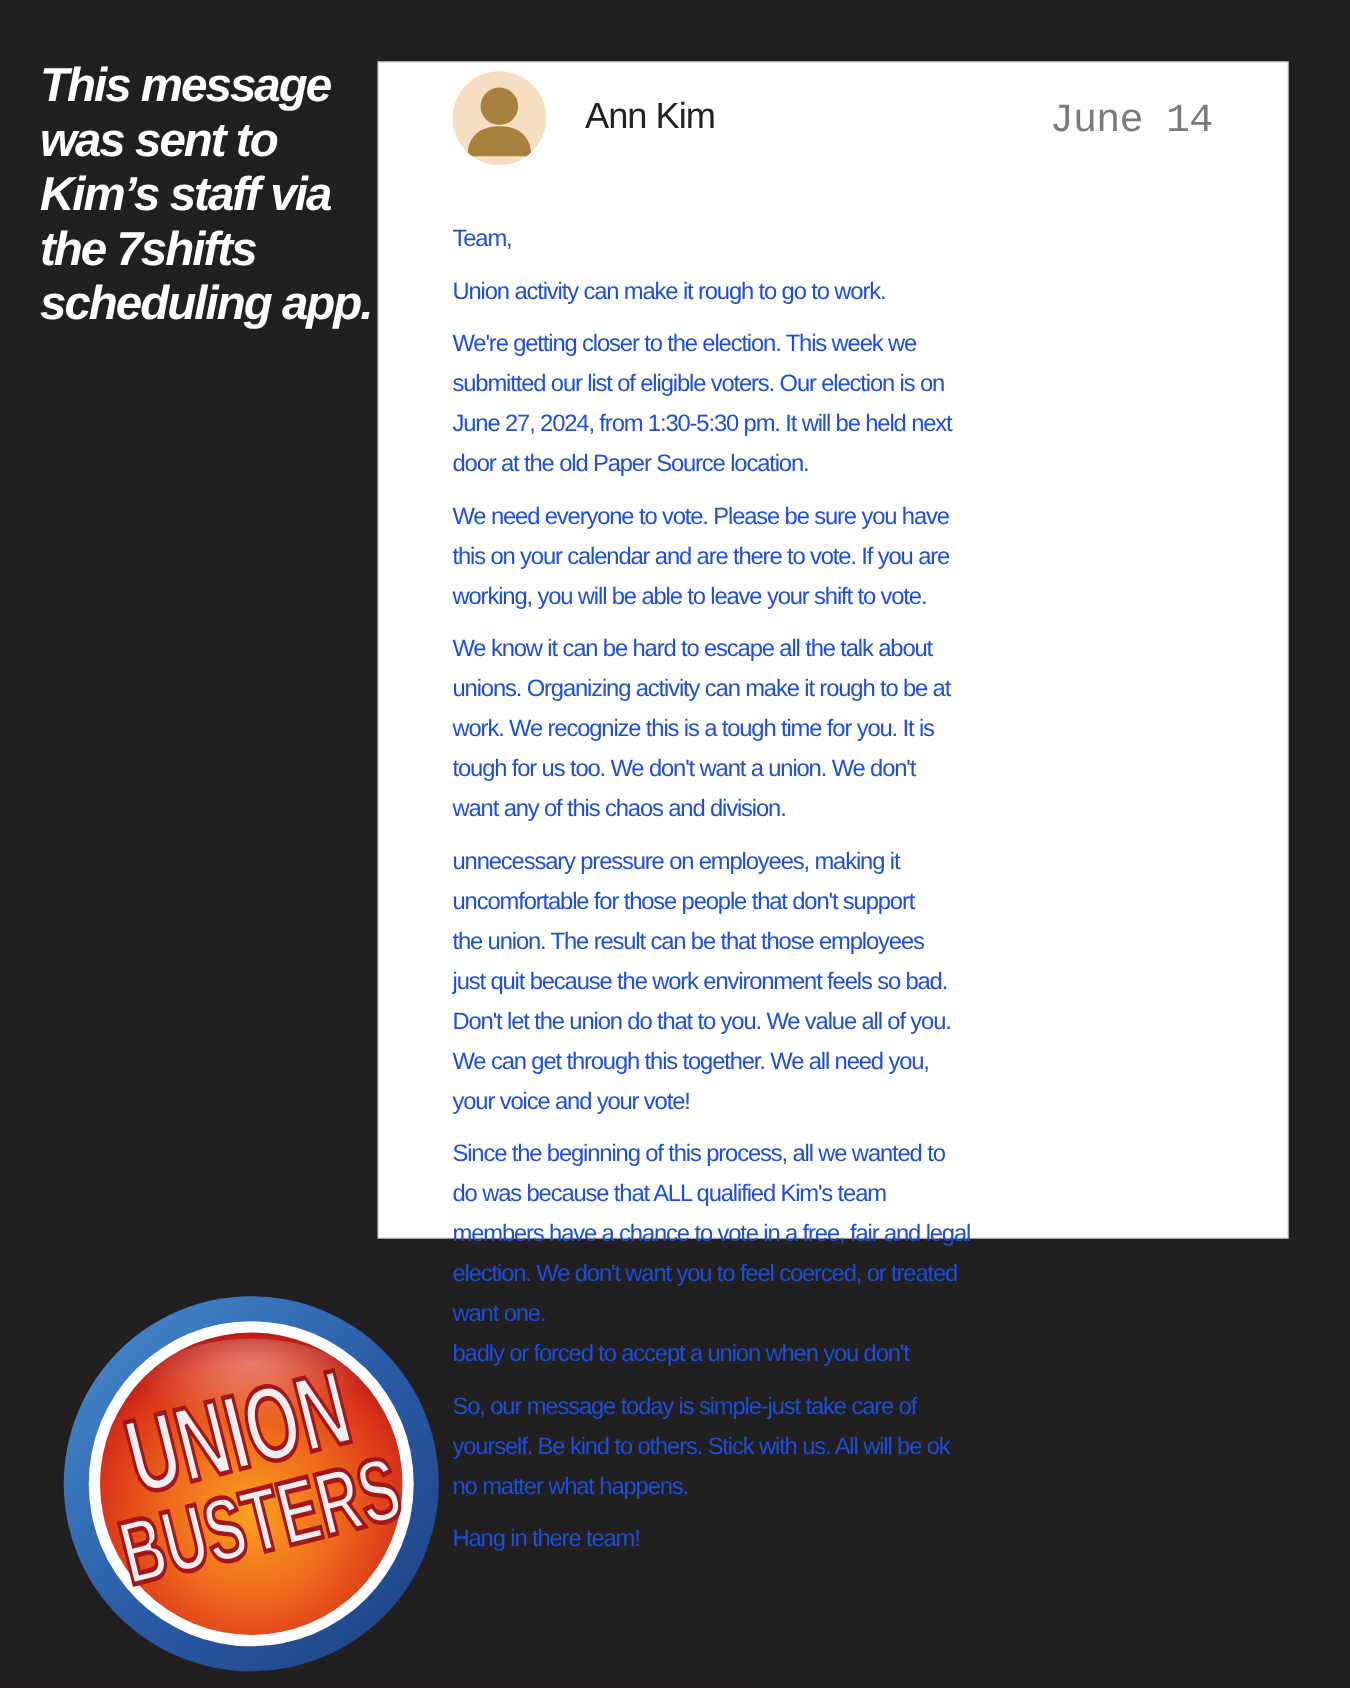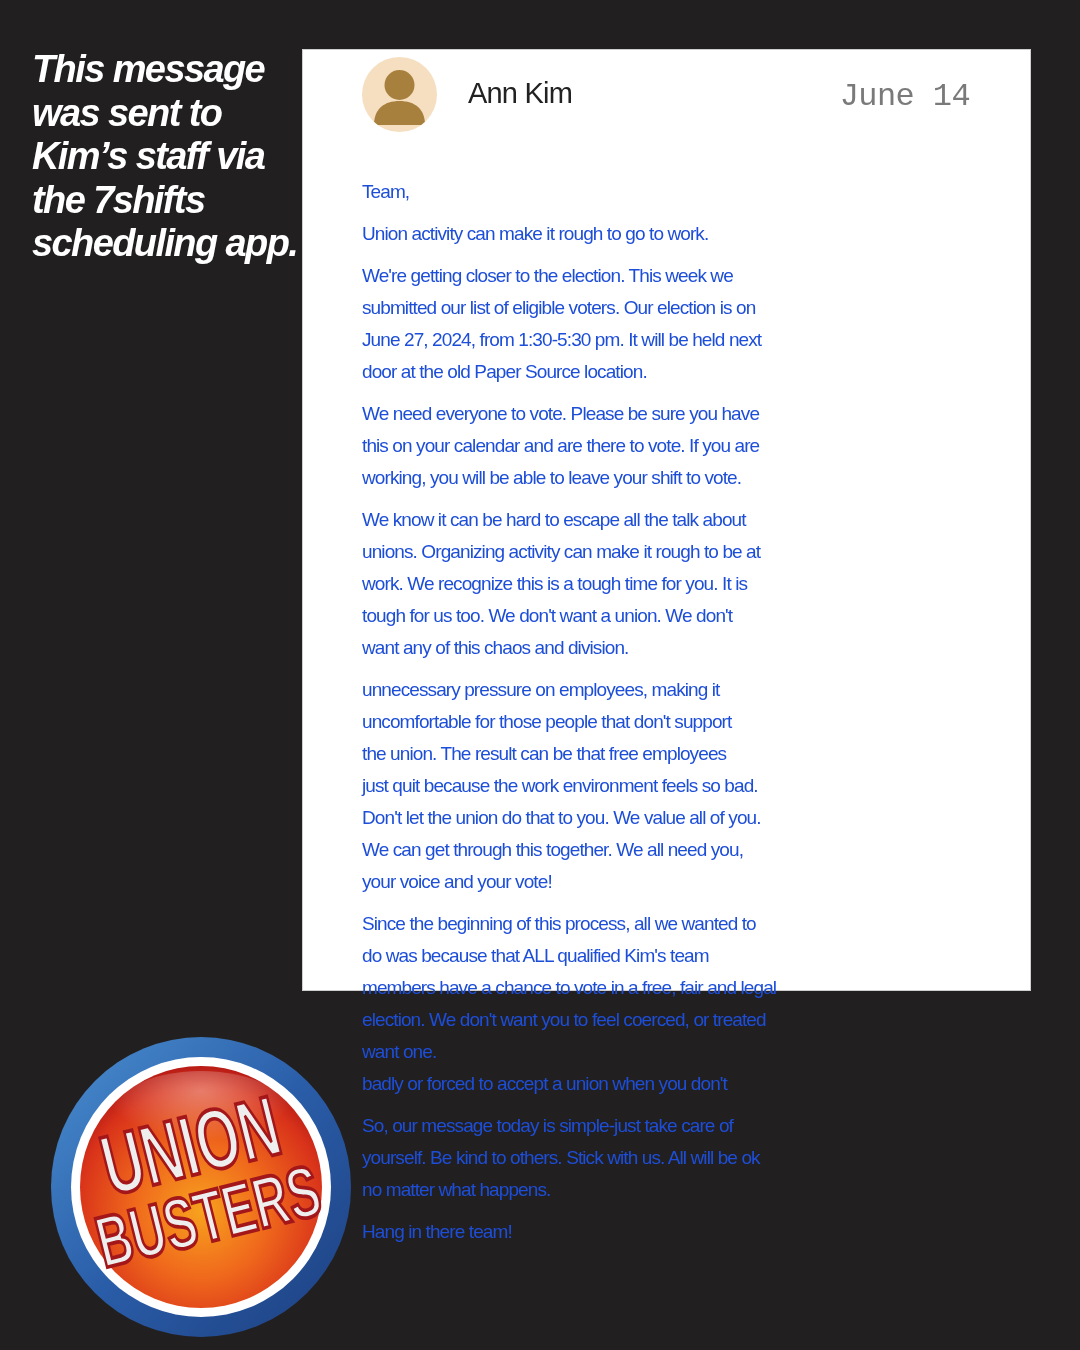--- a/index.html
+++ b/index.html
@@ -140,21 +140,21 @@
     <p class="para">
       <span class="line">We know it can be hard to escape all the talk about</span>
       <span class="line">unions. Organizing activity can make it rough to be at</span>
       <span class="line">work. We recognize this is a tough time for you. It is</span>
       <span class="line">tough for us too. We don't want a union. We don't</span>
       <span class="line">want any of this chaos and division.</span>
     </p>
     <p class="para">
       <span class="line">unnecessary pressure on employees, making it</span>
       <span class="line">uncomfortable for those people that don't support</span>
-      <span class="line">the union. The result can be that free employees</span>
+      <span class="line">the union. The result can be that those employees</span>
       <span class="line">just quit because the work environment feels so bad.</span>
       <span class="line">Don't let the union do that to you. We value all of you.</span>
       <span class="line">We can get through this together. We all need you,</span>
       <span class="line">your voice and your vote!</span>
     </p>
     <p class="para">
       <span class="line">Since the beginning of this process, all we wanted to</span>
       <span class="line">do was because that ALL qualified Kim's team</span>
       <span class="line">members have a chance to vote in a free, fair and legal</span>
       <span class="line">election. We don't want you to feel coerced, or treated</span>

